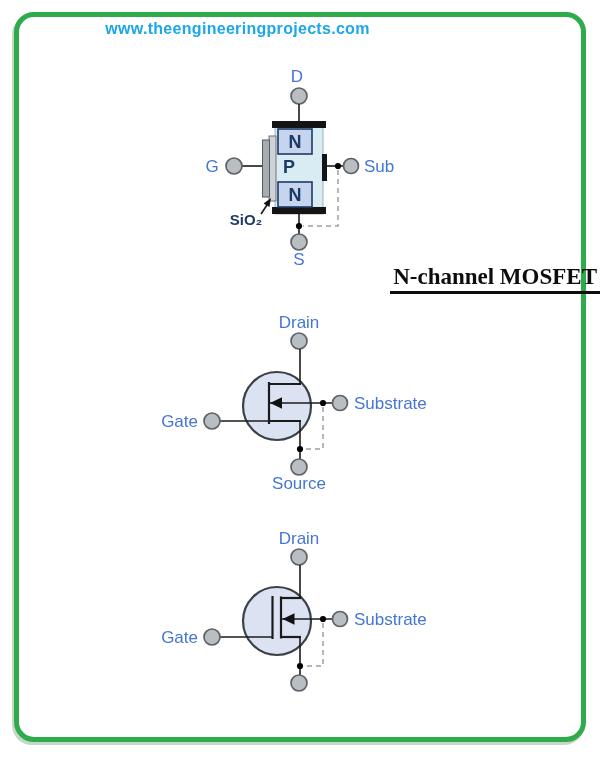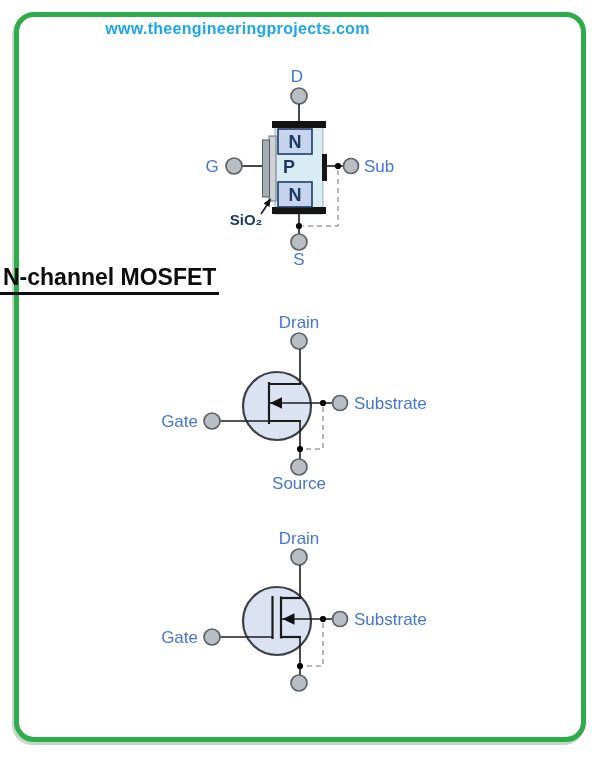--- a/index.html
+++ b/index.html
@@ -26,21 +26,22 @@
     text-align: center;
     font-size: 16px;
     font-weight: bold;
     color: #1ba7e8;
     letter-spacing: 0.3px;
   }
   .diagram-title {
     position: absolute;
     top: 264px; left: 0;
     width: 600px;
-    text-align: left;
+    text-align: right;
+    font-family: Liberation Serif, serif;
   }
   .diagram-title span {
     display: inline-block;
     font-size: 23px;
     font-weight: bold;
     color: #0d0d0d;
     border-bottom: 3px solid #0d0d0d;
     padding: 0 3px 1px 3px;
   }
   svg.canvas { position: absolute; top: 0; left: 0; }

